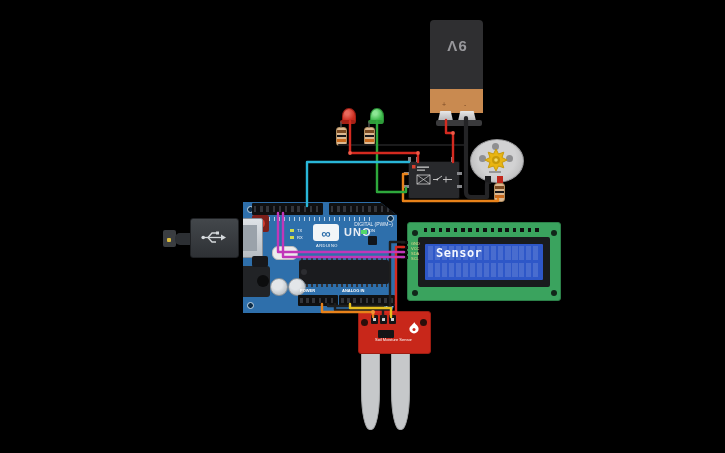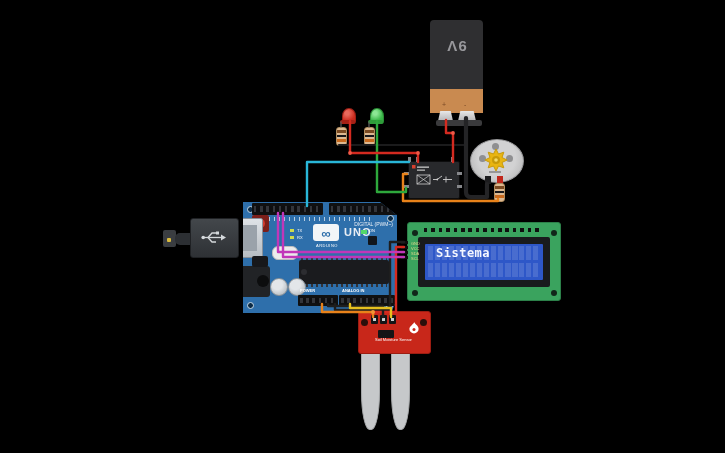--- a/index.html
+++ b/index.html
@@ -158,21 +158,21 @@
   <div class="a" style="left:407px;top:222px;width:152px;height:77px;background:#3aa35e;border:1px solid #2c8049;border-radius:3px;">
     <div class="a" style="left:16px;top:5px;width:118px;height:4px;background:repeating-linear-gradient(90deg,#0f0f10 0 3.5px,transparent 3.5px 7.4px);"></div>
     <div class="a" style="left:4px;top:7px;width:6px;height:6px;border-radius:50%;background:#11261a;"></div>
     <div class="a" style="left:143px;top:7px;width:6px;height:6px;border-radius:50%;background:#11261a;"></div>
     <div class="a" style="left:4px;top:67px;width:6px;height:6px;border-radius:50%;background:#11261a;"></div>
     <div class="a" style="left:143px;top:67px;width:6px;height:6px;border-radius:50%;background:#11261a;"></div>
     <div class="a" style="left:10px;top:14px;width:132px;height:50px;background:#191b1d;border-radius:2px;"></div>
     <div class="a" style="left:17px;top:21px;width:118px;height:36px;background:#2e57c8;border-radius:1px;">
       <div class="a cellrow" style="left:3px;top:2px;width:112px;height:14px;"></div>
       <div class="a cellrow" style="left:3px;top:19px;width:112px;height:14px;"></div>
-      <div class="a" style="left:11px;top:2px;font-family:'DejaVu Sans Mono',monospace;font-size:12px;font-weight:bold;color:#f4f7ff;letter-spacing:.5px;">Sistema</div>
+      <div class="a" style="left:11px;top:2px;font-family:'DejaVu Sans Mono',monospace;font-size:12px;font-weight:bold;color:#f4f7ff;letter-spacing:.5px;">Sensor</div>
     </div>
     <div class="a t" style="left:3px;top:18px;font-size:4px;color:#ded98b;">GND</div>
     <div class="a t" style="left:3px;top:23px;font-size:4px;color:#ded98b;">VCC</div>
     <div class="a t" style="left:3px;top:28px;font-size:4px;color:#ded98b;">SDA</div>
     <div class="a t" style="left:3px;top:33px;font-size:4px;color:#ded98b;">SCL</div>
   </div>
   <div class="a" style="left:401px;top:241px;width:7px;height:3px;background:#0f0f10;"></div>
   <div class="a" style="left:401px;top:246px;width:7px;height:3px;background:#0f0f10;"></div>
   <div class="a" style="left:401px;top:251px;width:7px;height:3px;background:#0f0f10;"></div>
   <div class="a" style="left:401px;top:256px;width:7px;height:3px;background:#0f0f10;"></div>

